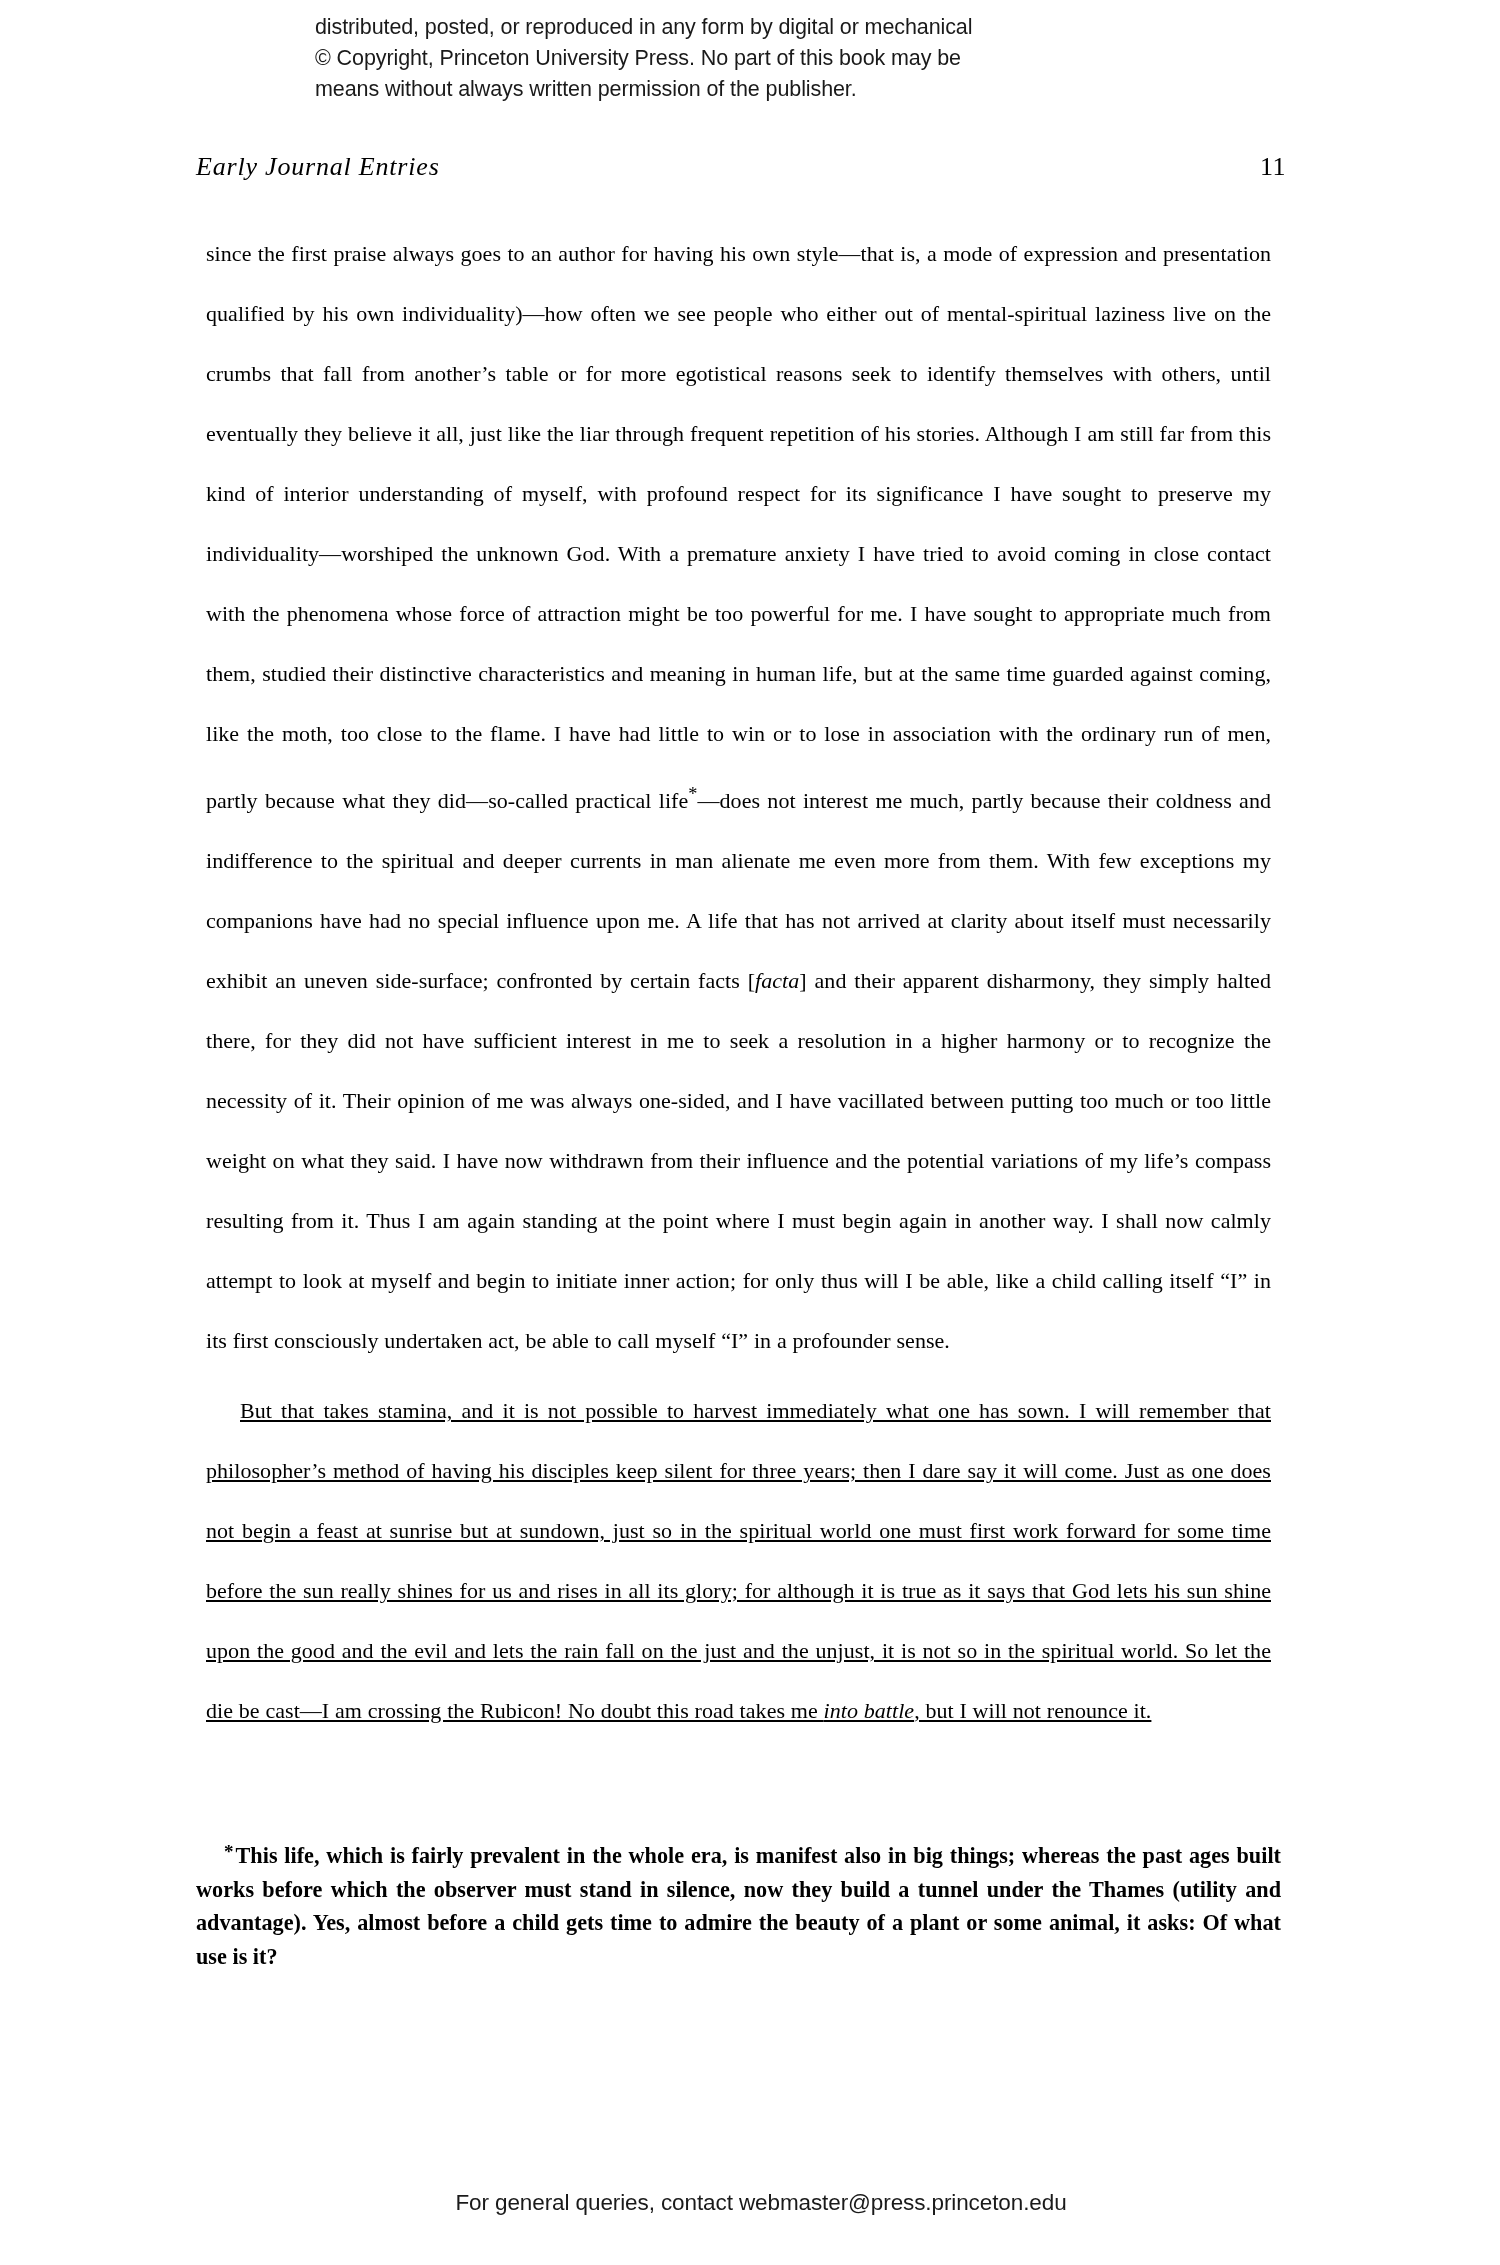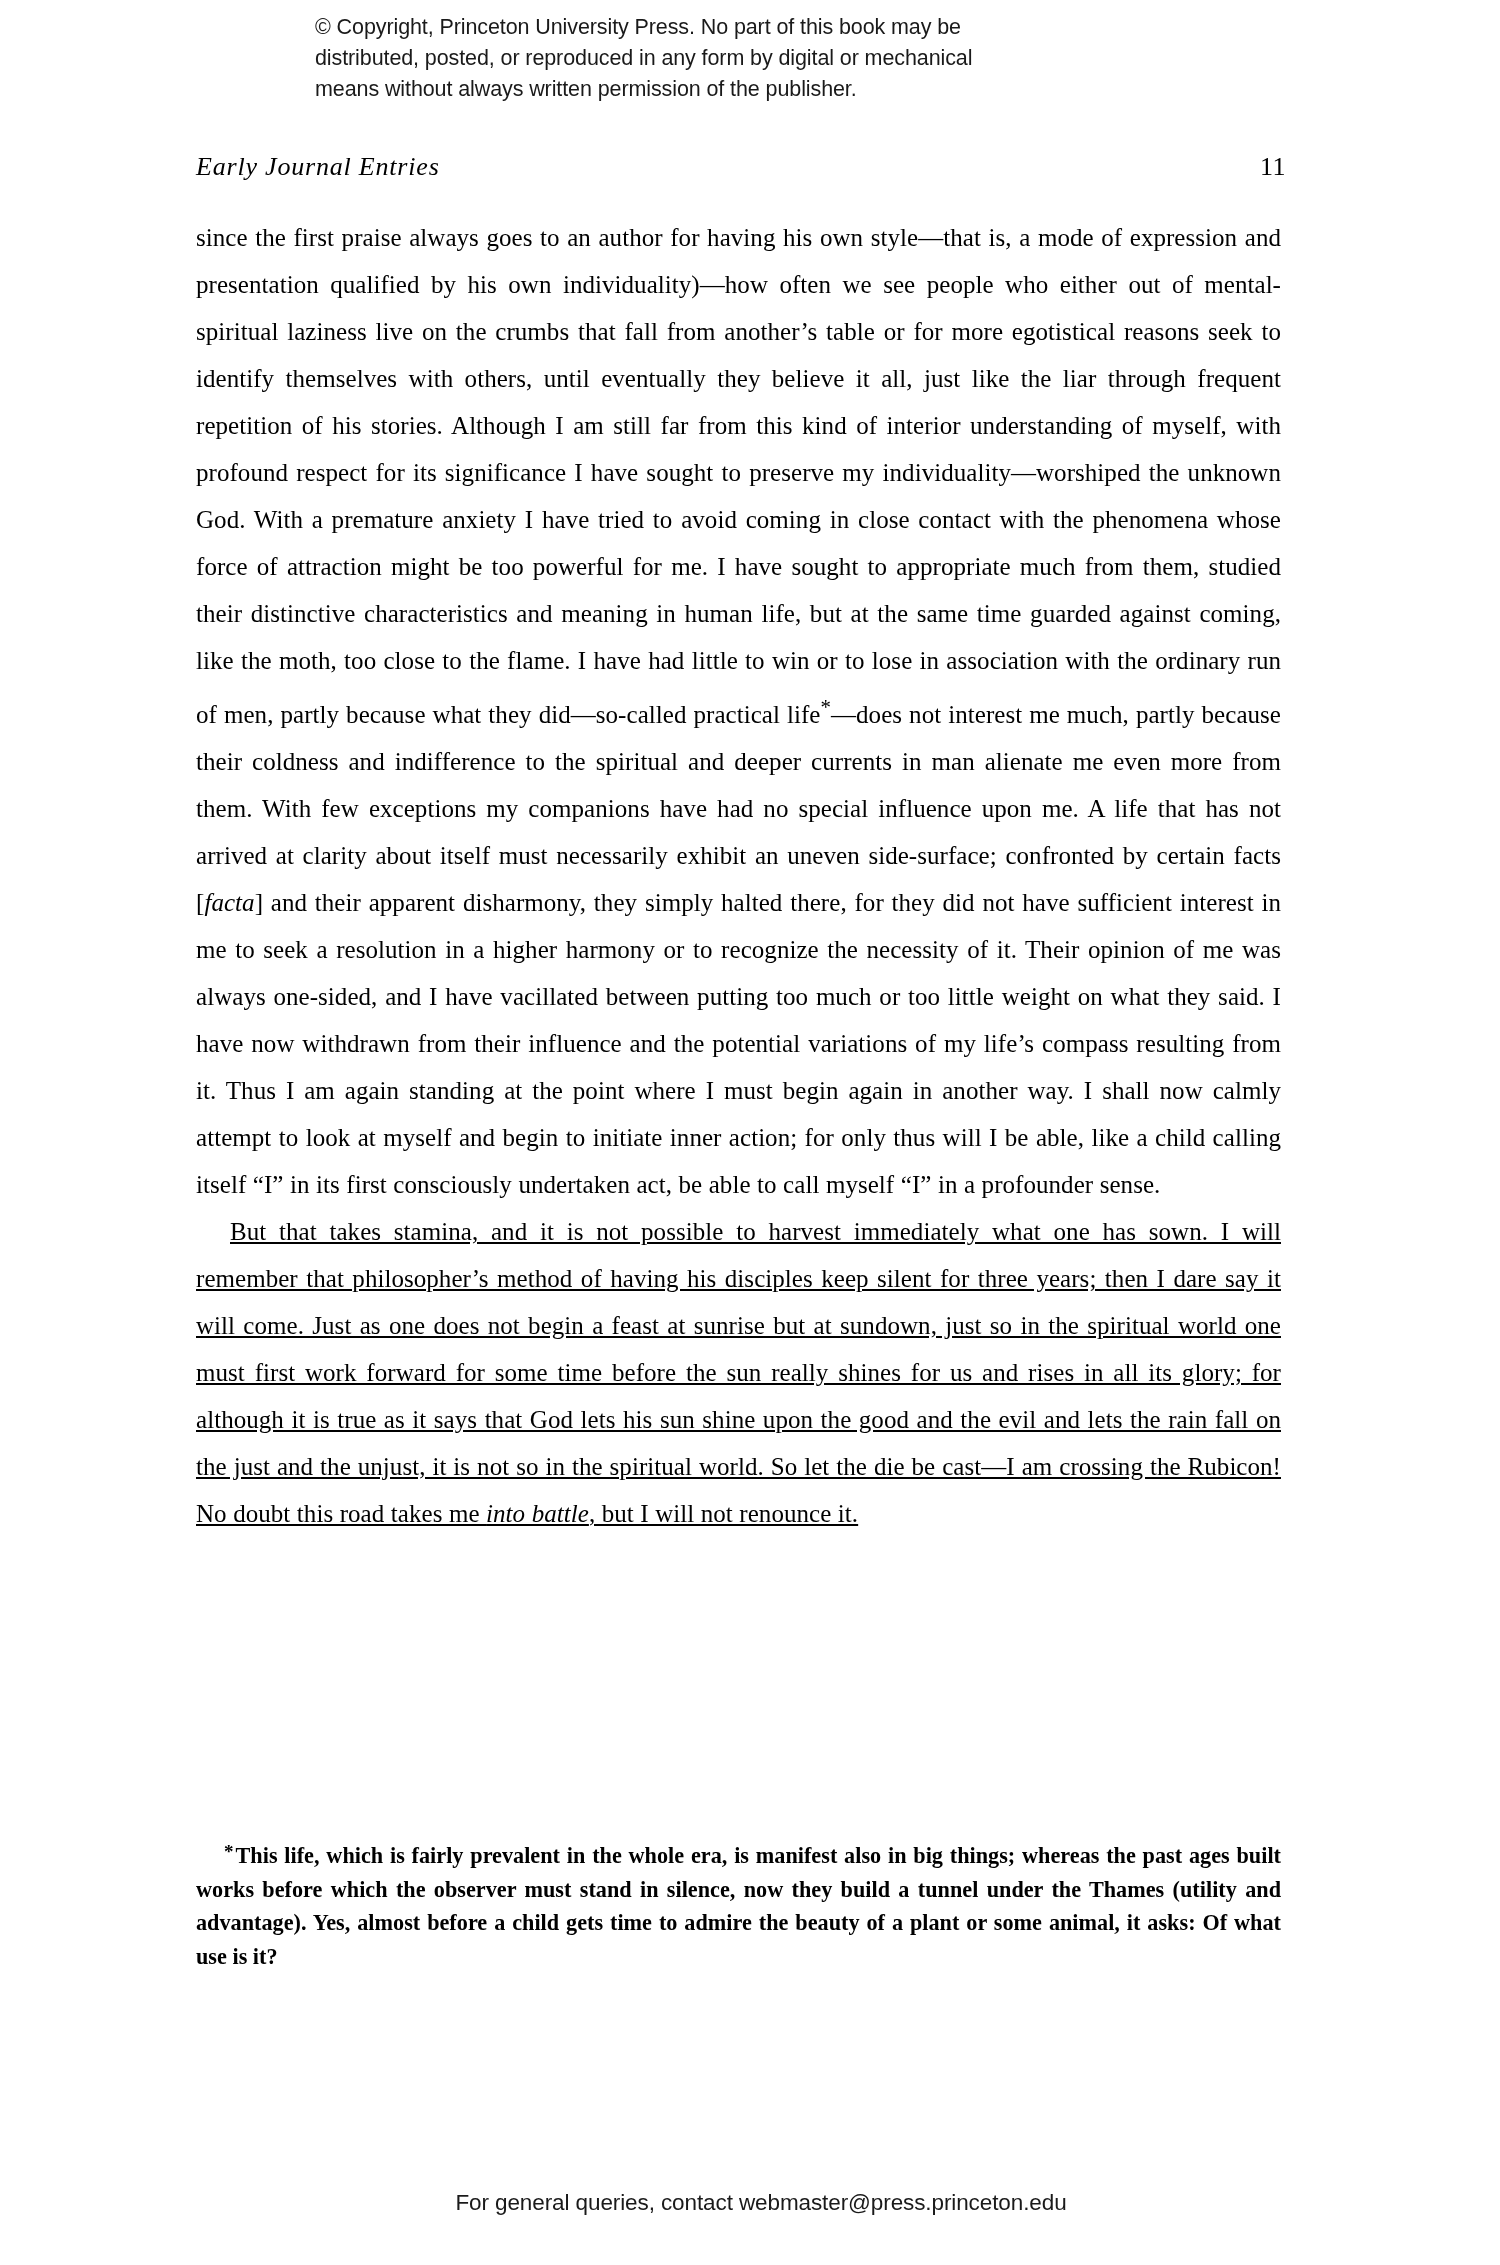--- a/index.html
+++ b/index.html
@@ -62,23 +62,23 @@
   }
 
   
   .textblock {
     position: absolute;
     top: 214px;
     left: 196px;
     width: 1085px;
   }
   .body-par {
-    margin: 0;
-    font-size: 25px;
-    line-height: 47px;
+    margin: 10px;
+    font-size: 22px;
+    line-height: 60px;
     text-align: justify;
     text-justify: inter-word;
     hyphens: manual;
     letter-spacing: 0.05px;
     word-spacing: 0.2px;
   }
   .body-par.indent { text-indent: 34px; text-decoration: underline; }
   .body-par i { font-style: italic; }
 
   
@@ -116,22 +116,22 @@
     letter-spacing: -0.1px;
     padding-left: 11px;
   }
 </style>
 </head>
 <body>
 
 <div class="page">
 
   <div class="copyright-notice">
+    <span class="cline">distributed, posted, or reproduced in any form by digital or mechanical</span>
     <span class="cline">© Copyright, Princeton University Press. No part of this book may be</span>
-    <span class="cline">distributed, posted, or reproduced in any form by digital or mechanical</span>
     <span class="cline">means without always written permission of the publisher.</span>
   </div>
 
   <div class="running-head">
     <div class="running-head-title">Early Journal Entries</div>
     <div class="running-head-folio">11</div>
   </div>
 
   <div class="textblock">
 

